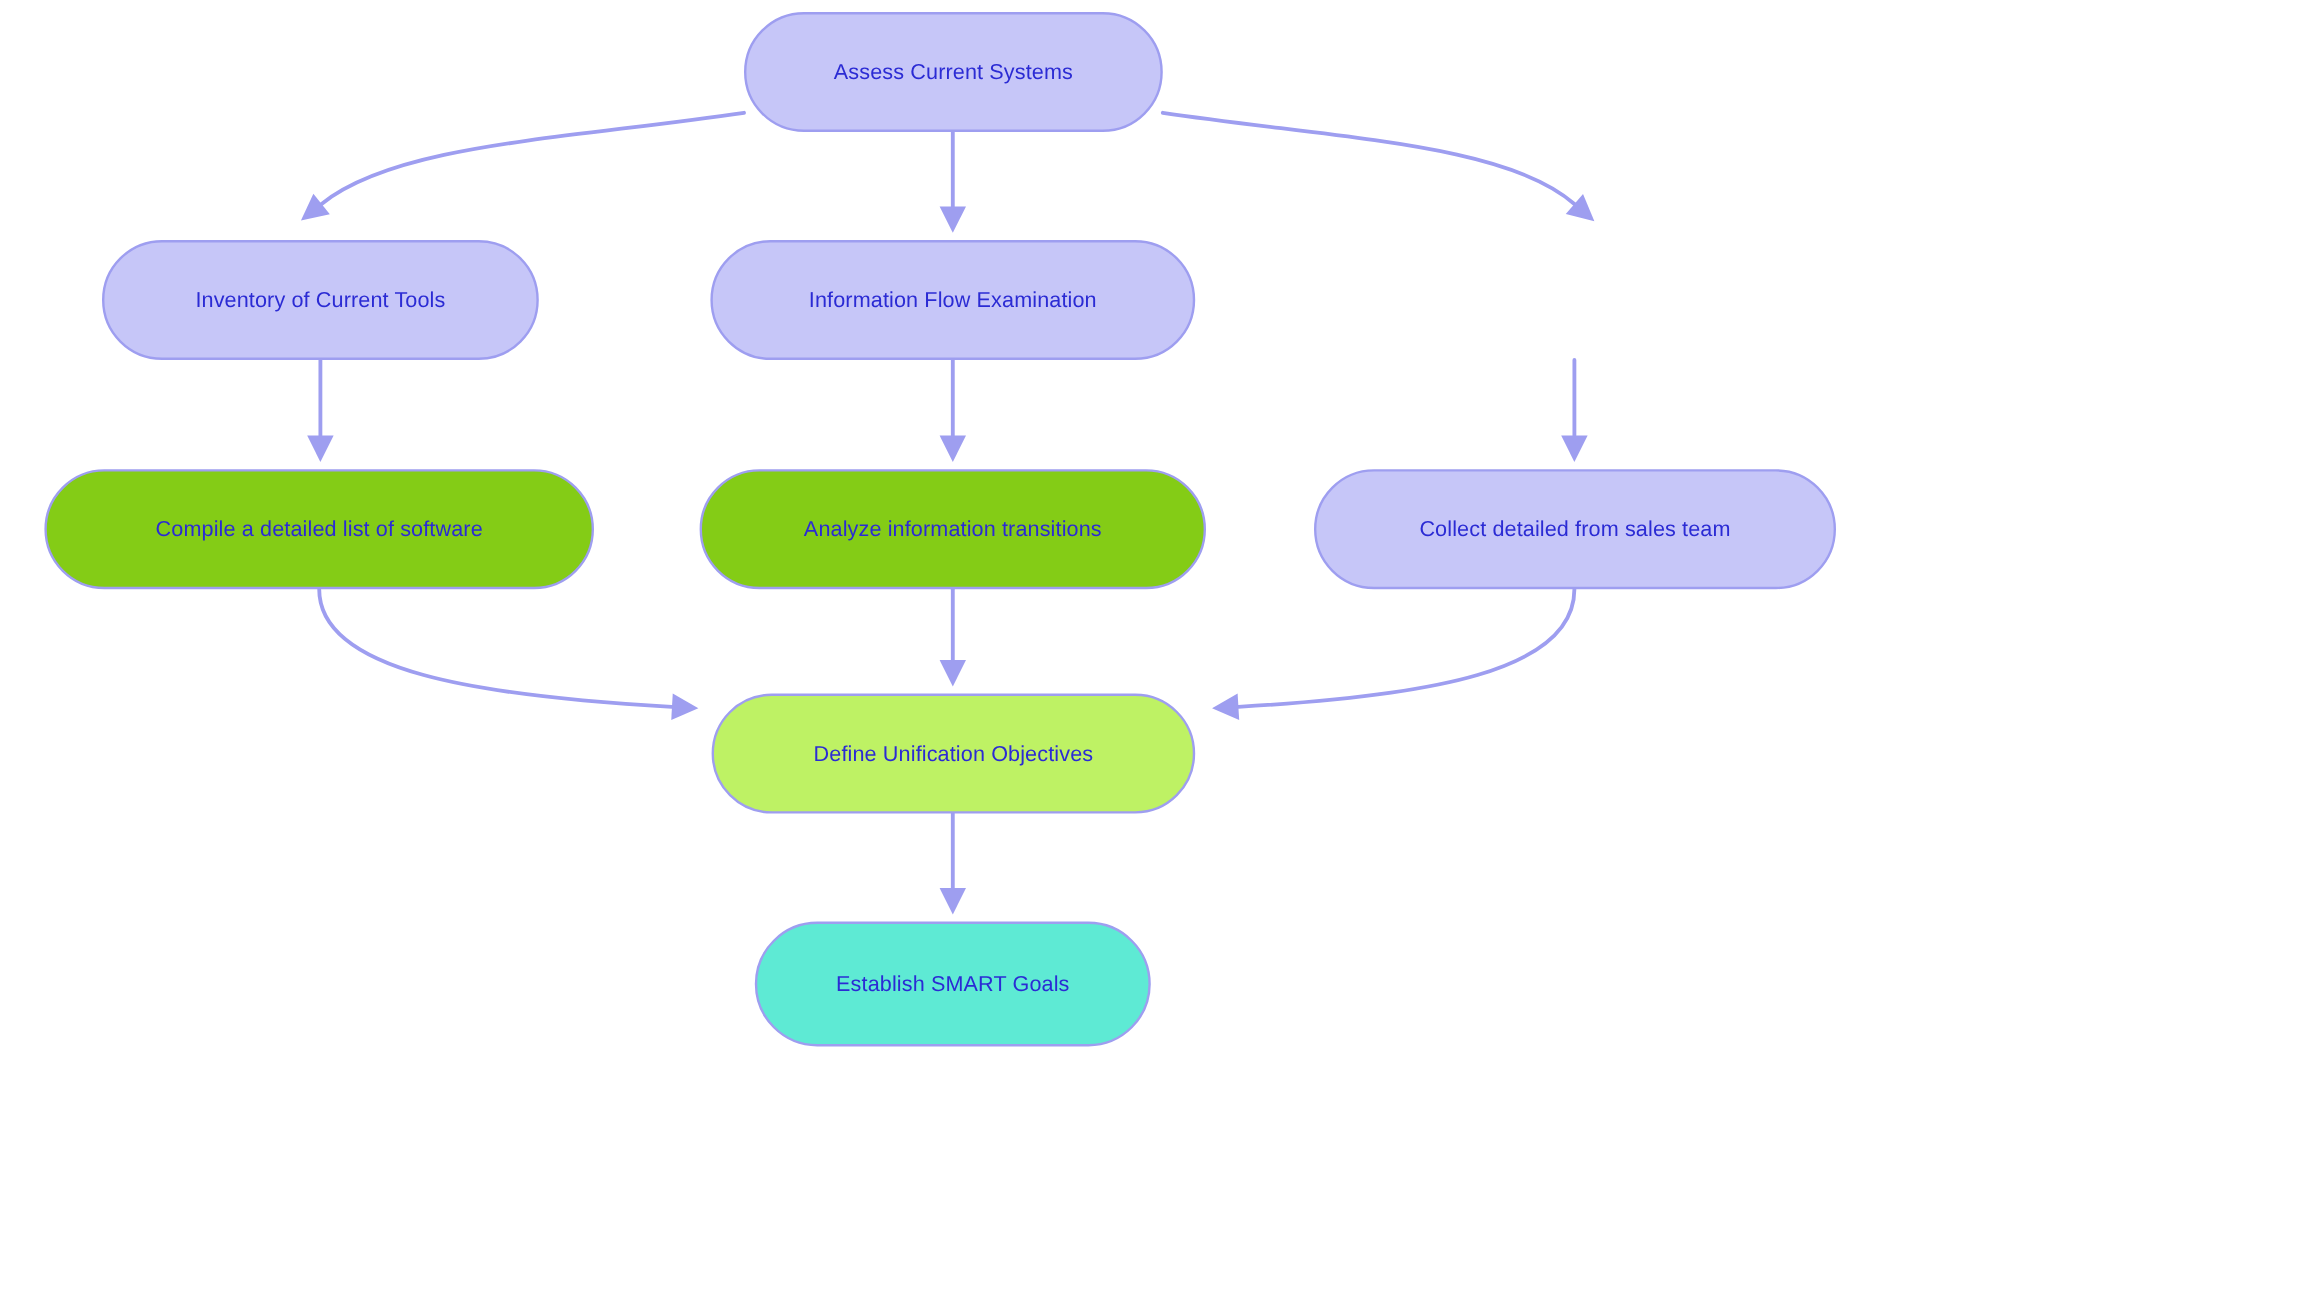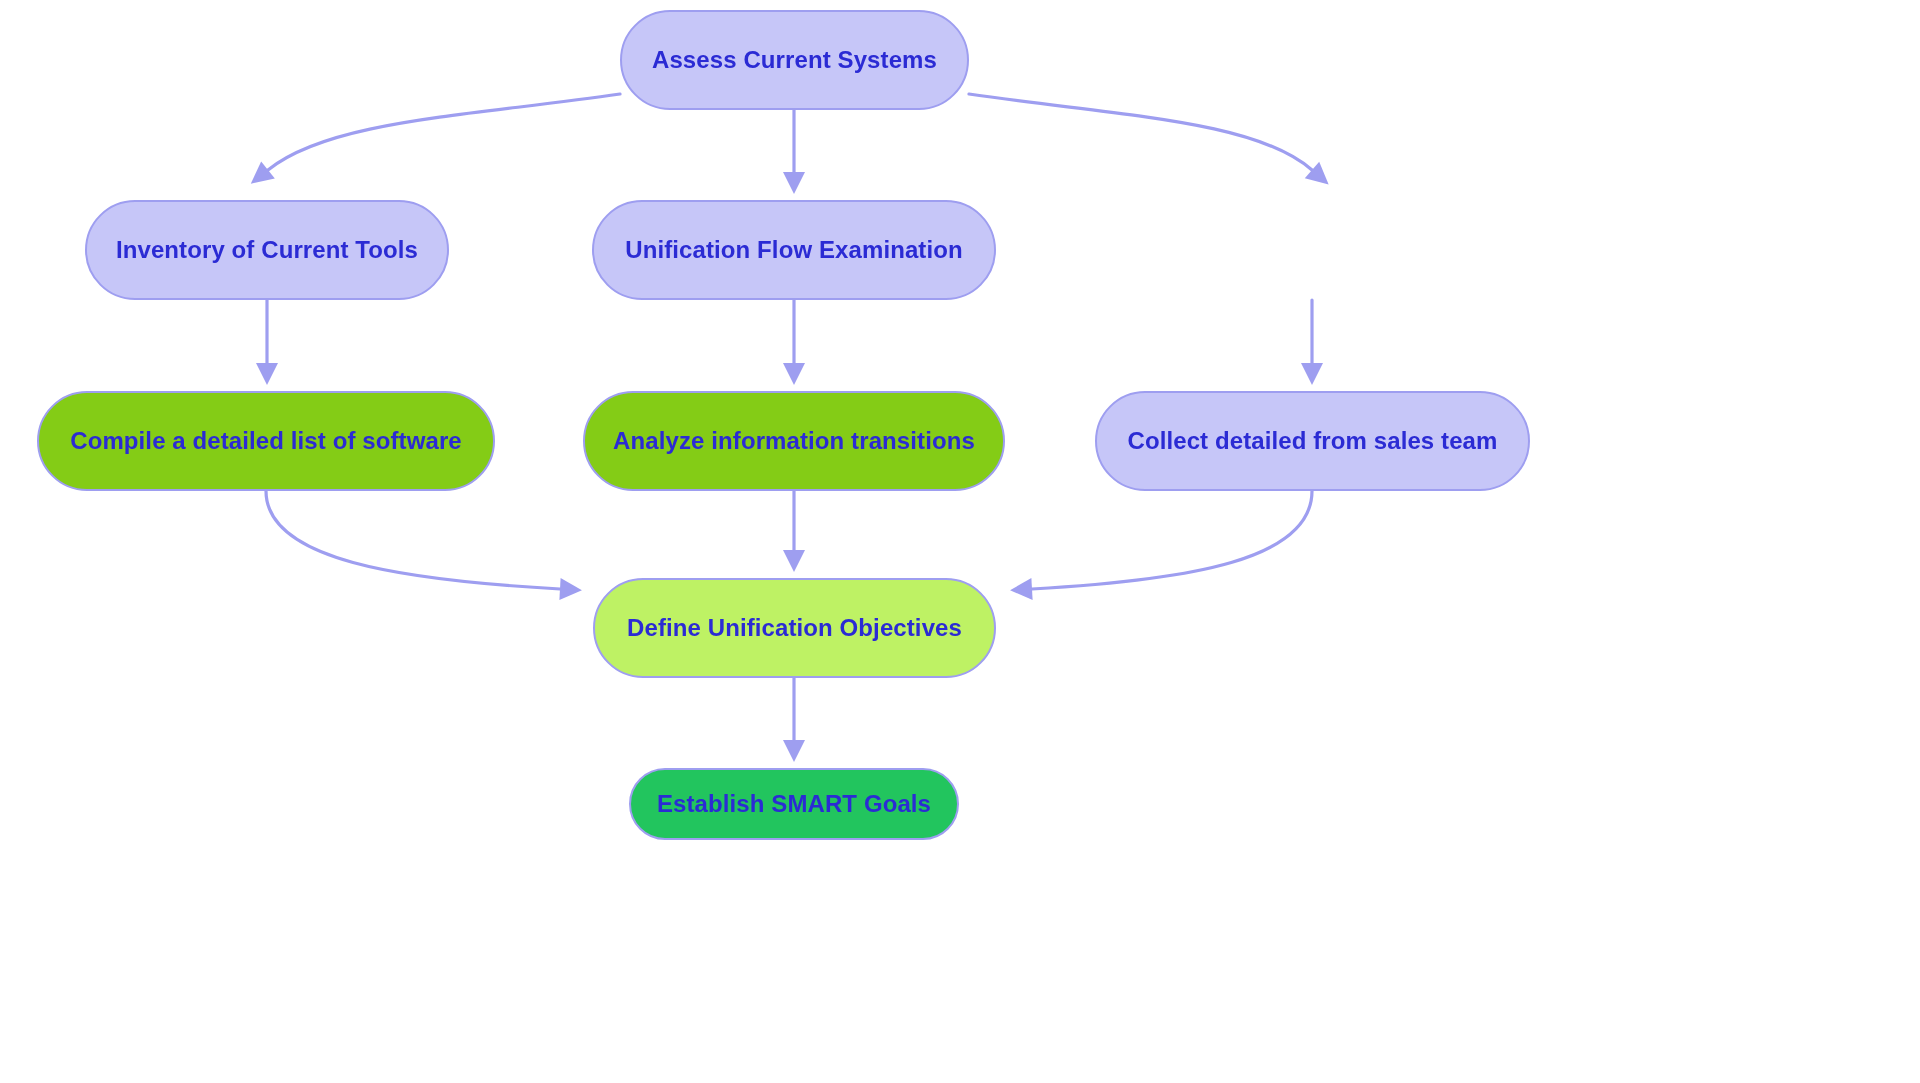--- a/index.html
+++ b/index.html
@@ -31,22 +31,22 @@
   .node {
     position: absolute;
     box-sizing: border-box;
     display: flex;
     align-items: center;
     justify-content: center;
     background: #c6c6f8;
     border: 2px solid #9e9ef0;
     border-radius: 60px;
     color: #2b2bd4;
-    font-size: 24px;
-    font-weight: 700;
+    font-size: 18px;
+    font-weight: 400;
     letter-spacing: 0.1px;
     line-height: 1.15;
     text-align: center;
     white-space: nowrap;
     padding: 0 26px;
     user-select: none;
   }
   .node-label {
     display: block;
     color: #2b2bd4;
@@ -88,31 +88,31 @@
       </g>
   </svg>
 
   <div class="node" style="left: 620px; top: 10px; width: 349px; height: 100px; background: rgb(198, 198, 248); border-color: rgb(158, 158, 240); color: rgb(43, 43, 212);">
     <span class="node-label">Assess Current Systems</span>
   </div>
   <div class="node" style="left: 85px; top: 200px; width: 364px; height: 100px; background: rgb(198, 198, 248); border-color: rgb(158, 158, 240); color: rgb(43, 43, 212); text-align: center;">
     <span class="node-label">Inventory of Current Tools</span>
   </div>
   <div class="node" style="left: 592px; top: 200px; width: 404px; height: 100px; background: rgb(198, 198, 248); border-color: rgb(158, 158, 240); color: rgb(43, 43, 212);">
-    <span class="node-label">Unification Flow Examination</span>
+    <span class="node-label">Information Flow Examination</span>
   </div>
   <div class="node" style="left: 37px; top: 391px; width: 458px; height: 100px; background: #84cc16; border-color: rgb(158, 158, 240); color: rgb(43, 43, 212);">
     <span class="node-label">Compile a detailed list of software</span>
   </div>
   <div class="node" style="left: 583px; top: 391px; width: 422px; height: 100px; background: #84cc16; border-color: rgb(158, 158, 240); color: rgb(43, 43, 212);">
     <span class="node-label">Analyze information transitions</span>
   </div>
   <div class="node" style="left: 1095px; top: 391px; width: 435px; height: 100px; background: rgb(198, 198, 248); border-color: rgb(158, 158, 240); color: rgb(43, 43, 212);">
     <span class="node-label">Collect detailed from sales team</span>
   </div>
   <div class="node" style="left: 593px; top: 578px; width: 403px; height: 100px; background: #bef264; border-color: rgb(158, 158, 240); color: rgb(43, 43, 212); text-align: center;">
     <span class="node-label">Define Unification Objectives</span>
   </div>
-  <div class="node" style="left: 629px; top: 768px; width: 330px; height: 72px; background: #22c55e; border-color: rgb(158, 158, 240); color: rgb(43, 43, 212);">
+  <div class="node" style="left: 629px; top: 768px; width: 330px; height: 104px; background: #5eead4; border-color: rgb(158, 158, 240); color: rgb(43, 43, 212);">
     <span class="node-label">Establish SMART Goals</span>
   </div>
 
 </div>
 
 </body></html>

